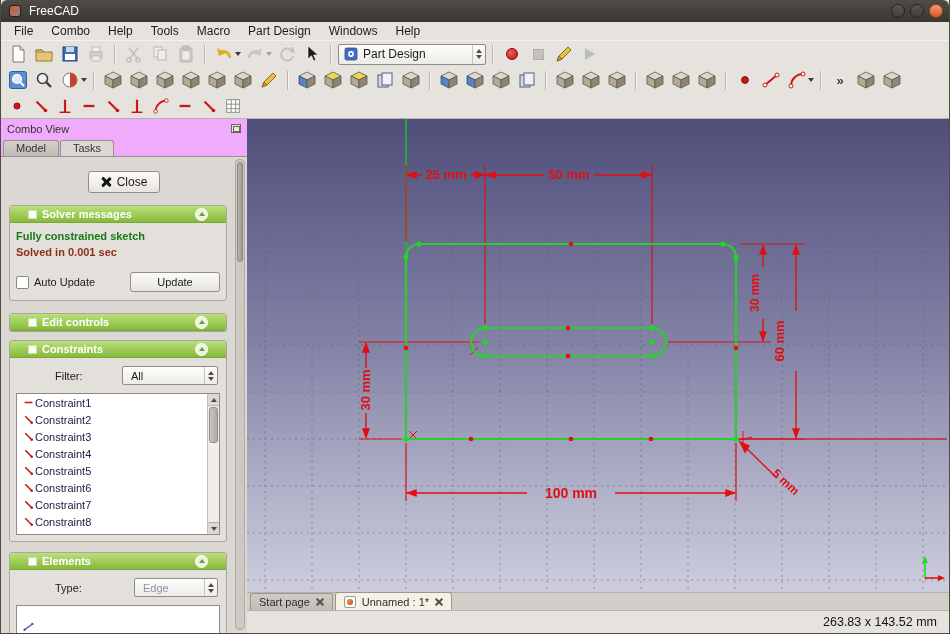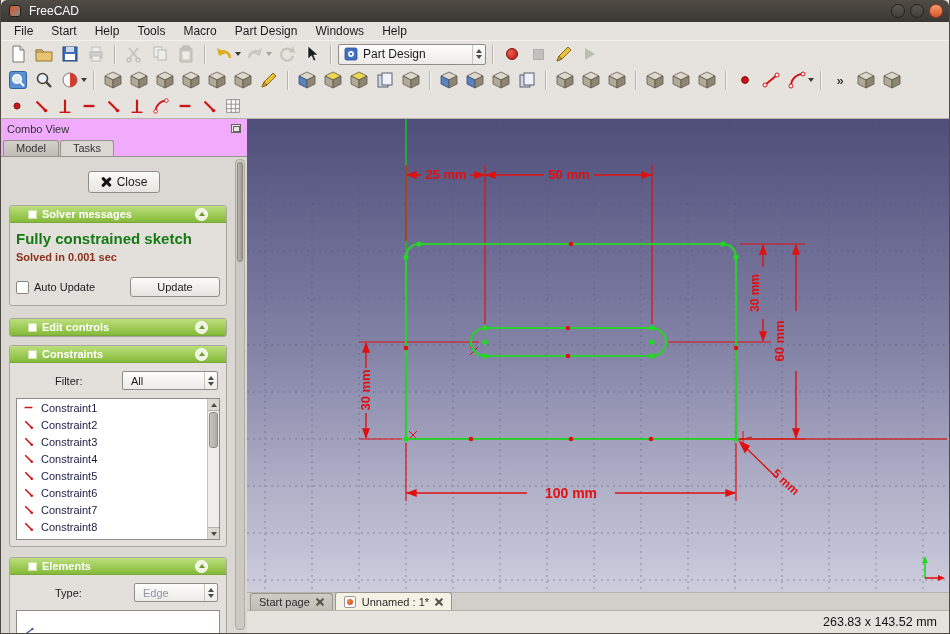--- a/index.html
+++ b/index.html
@@ -73,32 +73,32 @@
   .xg::before { transform:rotate(45deg); } .xg::after { transform:rotate(-45deg); }
   .xg.small { width:8px; height:8px; } .xg.small::before,.xg.small::after { left:3px; top:-1px; width:2px; height:10px; background:#55524d; }
 
   .task-box { margin:12px 20px 0 8px; border:1px solid #aaa7a1; border-radius:3px; background:#e3e0db; overflow:hidden; }
   .task-hd { height:17px; display:flex; align-items:center; gap:5px; padding:0 18px;
     background:linear-gradient(#bcdf7d,#85ba39); border-bottom:1px solid #79a73a; color:#fff; font-weight:bold; font-size:11px; }
   .hd-ic { width:9px; height:9px; background:#fdfdfd; border:1px solid #cfe3a8; }
   .hd-toggle { margin-left:auto; width:13px; height:13px; border-radius:50%; background:#eef5df;
     border:1px solid #fff; display:flex; align-items:center; justify-content:center; }
   .hd-toggle i { width:0; height:0; border-left:3px solid transparent; border-right:3px solid transparent; border-bottom:4px solid #6d9b2e; }
-  .msg-green { color:#157a15; font-size:15px; font-weight:bold; margin:7px 6px 0; }
+  .msg-green { color:#157a15; font-size:11px; font-weight:bold; margin:7px 6px 0; }
   .msg-red { color:#8c2f1a; font-size:11px; font-weight:bold; margin:4px 6px 0; }
   .au-row { display:flex; align-items:center; margin:14px 6px 8px; font-size:11px; color:#1b1b1b; }
   .checkbox { width:13px; height:13px; background:#fff; border:1px solid #8a8781; border-radius:2px; margin-right:5px; }
   .btn.update { margin-left:auto; width:90px; height:20px; font-size:11px; }
 
   .filter-row,.type-row { display:flex; align-items:center; padding:8px 8px 2px; font-size:11px; color:#1b1b1b;margin-left:37px; }
   .filter-row .combo,.type-row .combo { margin-left:auto; }
   .listbox { margin:6px 6px 6px 6px; background:#fff; border:1px solid #8f8c87; position:relative; overflow:hidden; }
   .constraint-list { height:142px; }
   .elements-list { height:70px; }
-  .lrow { height:17px; display:flex; align-items:center; gap:6px; padding-left:5px; font-size:11px; color:#1c1c46; }
+  .lrow { height:17px; display:flex; align-items:center; padding-left:5px; font-size:11px; color:#1c1c46; }
   .lb-scroll { position:absolute; top:0; right:0; bottom:0; width:12px; background:#efede9; border-left:1px solid #c5c2bc; }
   .lb-btn { height:12px; display:flex; align-items:center; justify-content:center; background:#dcd9d3; border-bottom:1px solid #b5b1ab; }
   .lb-btn.bottom { position:absolute; bottom:0; left:0; right:0; border-top:1px solid #b5b1ab; border-bottom:none; }
   .lb-thumb { position:absolute; top:13px; left:1px; width:9px; height:36px; border-radius:3px;
     background:linear-gradient(90deg,#c9c5bf,#aeaaa3); border:1px solid #918d86; }
   .sb-scroll { position:absolute; right:2px; top:40px; bottom:3px; width:10px; background:#ccc8c2; border:1px solid #b0aca5; border-radius:4px; }
   .sb-thumb { position:absolute; top:2px; left:1px; width:6px; height:100px; border-radius:3px;
     background:linear-gradient(90deg,#bab6af,#9d998f); border:1px solid #8d897f; }
 
   
@@ -258,21 +258,21 @@
     <span>FreeCAD</span>
     <span class="win-controls">
       <span class="win-btn"></span>
       <span class="win-btn"></span>
       <span class="win-btn close"></span>
     </span>
   </div>
 
   <div class="menubar">
     <span class="menu-item">File</span>
-    <span class="menu-item">Start</span>
+    <span class="menu-item">Combo</span>
     <span class="menu-item">Help</span>
     <span class="menu-item">Tools</span>
     <span class="menu-item">Macro</span>
     <span class="menu-item">Part Design</span>
     <span class="menu-item">Windows</span>
     <span class="menu-item">Help</span>
   </div>
 
   <div class="toolbar tb1">
     <span class="tb-ic">

